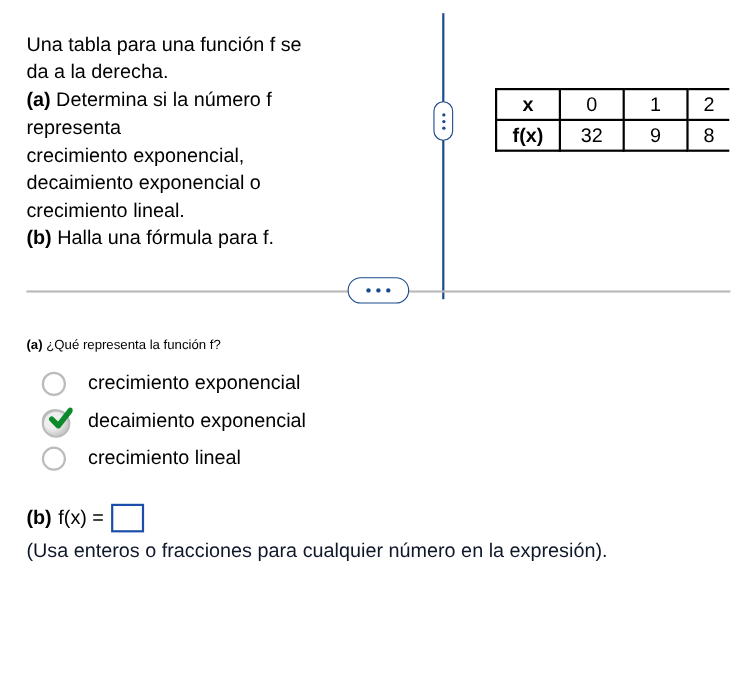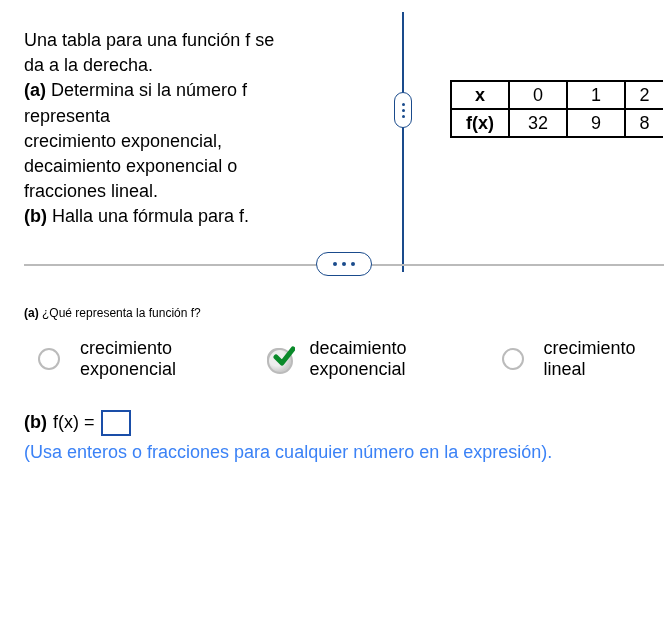--- a/index.html
+++ b/index.html
@@ -64,21 +64,21 @@
       left: 50%; top: -12px; transform: translateX(-50%);
       width: 56px; height: 24px;
       border: 1.5px solid #1a4b8c;
       border-radius: 12px;
       background: #fff;
       display: flex; align-items: center; justify-content: center; gap: 5px;
     }
     .hr-handle .dot { width: 4px; height: 4px; background: #1a4b8c; border-radius: 50%; }
     .section-a { margin-top: 40px; }
     .question-a { font-size: 12px; margin-bottom: 18px; }
-    .options { display: flex; flex-direction: row; gap: 12px; margin-left: 14px; }
+    .options { display: flex; flex-direction: column; gap: 12px; margin-left: 14px; }
     .option { display: flex; align-items: center; gap: 20px; }
     .radio {
       width: 22px; height: 22px;
       border: 2px solid #bbb;
       border-radius: 50%;
       background: #fff;
       position: relative;
       flex-shrink: 0;
     }
     .radio.selected::after {
@@ -95,35 +95,35 @@
       left: 4px; top: -4px;
       z-index: 3;
     }
     .section-b { margin-top: 30px; }
     .line-b { display: flex; align-items: center; gap: 6px; font-size: 18px; }
     .answer-box {
       width: 30px; height: 26px;
       border: 2px solid #1a4ea8;
       background: #fff;
     }
-    .hint { color: #3b82f6; font-size: 18px; margin-top: 6px; }
+    .hint { color: #0f172a; font-size: 18px; margin-top: 6px; }
   </style>
 </head>
 <body>
 
 <div class="container">
   <div class="top-section">
     <div class="problem-text">
       <p><span>Una tabla para una función f se</span></p>
       <p><span>da a la derecha.</span></p>
       <p><b>(a)</b> <span>Determina si la número f</span></p>
       <p><span>representa</span></p>
       <p><span>crecimiento exponencial,</span></p>
       <p><span>decaimiento exponencial o</span></p>
-      <p><span>fracciones lineal.</span></p>
+      <p><span>crecimiento lineal.</span></p>
       <p><b>(b)</b> <span>Halla una fórmula para f.</span></p>
     </div>
 
     <div class="vertical-divider"></div>
     <div class="divider-handle">
       <span class="dot"></span>
       <span class="dot"></span>
       <span class="dot"></span>
     </div>
 

